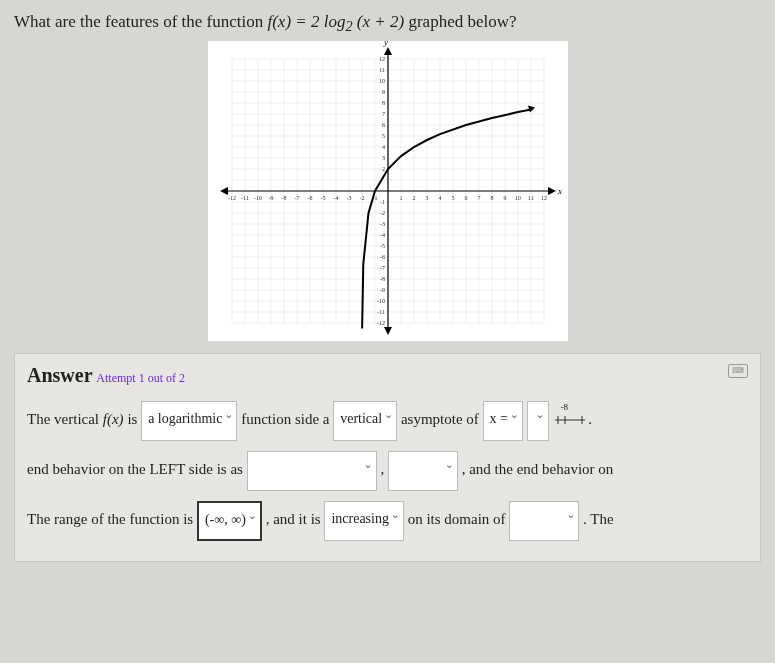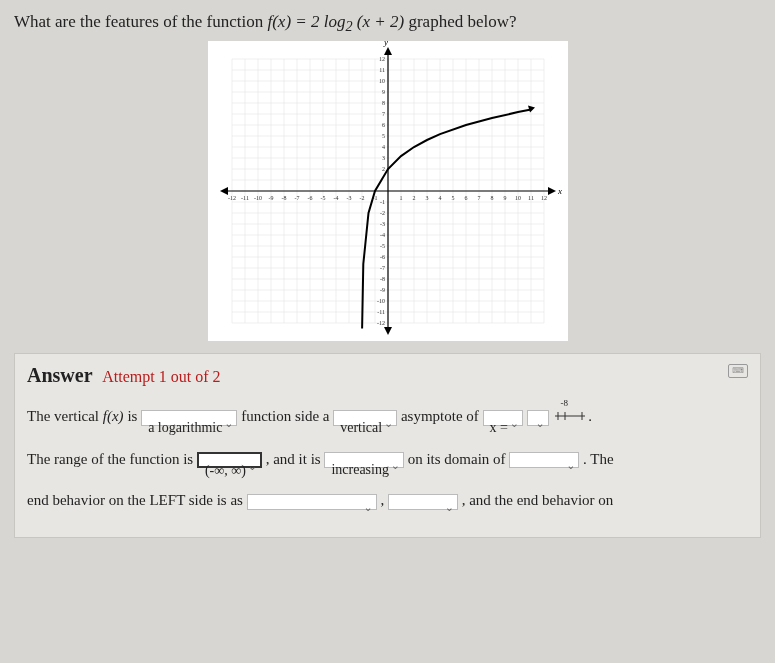--- a/index.html
+++ b/index.html
@@ -3,23 +3,23 @@
 <meta charset="utf-8">
 <style>
 *{box-sizing:border-box;margin:0;padding:0}
 body{font-family:Georgia,serif;background:#d8d6d2;width:775px;height:663px;padding:12px 14px;color:#222;overflow:hidden}
 .question{font-size:17px;}
 .chart-wrap{display:flex;justify-content:center;margin:6px 0 12px}
 svg.chart{background:#fff}
 .answer-section{background:#e8e6e2;border:1px solid #c8c6c0;padding:10px 12px;font-size:15px}
 .ans-header{margin-bottom:14px}
 .ans-header b{font-weight:bold;font-size:20px}
-.ans-header .attempt{font-size:16px;color:#b91c1c;margin-left:6px}
+.ans-header .attempt{font-size:12px;color:#6d28d9;margin-left:0}
 .line{margin-bottom:10px;line-height:2.1}
-.sel{display:inline-block;border:1px solid #bbb;background:#fff;padding:2px 14px 2px 6px;font-family:inherit;font-size:14px;position:relative;min-width:38px;height:16px;vertical-align:middle}
+.sel{display:inline-block;border:1px solid #bbb;background:#fff;padding:2px 14px 2px 6px;font-family:inherit;font-size:14px;position:relative;min-width:38px;height:40px;vertical-align:middle}
 .sel::after{content:"⌄";position:absolute;right:3px;top:1px;font-size:11px;color:#666}
 .sel.boxed{border:2px solid #333}
 .nl{display:inline-block;position:relative;vertical-align:middle;margin-left:2px}
 .nl .tick{position:absolute;top:-8px;font-size:9px}
 .kbd-icon{float:right;width:20px;height:14px;border:1px solid #999;border-radius:2px;font-size:8px;text-align:center;line-height:12px;color:#888}
 </style>
 </head>
 <body>
 
 <div class="question">
@@ -159,30 +159,30 @@
           <line x1="3" y1="10" x2="3" y2="18" stroke="#333"></line>
           <line x1="10" y1="10" x2="10" y2="18" stroke="#333"></line>
           <line x1="27" y1="10" x2="27" y2="18" stroke="#333"></line>
         </svg>
       <span class="tick" style="left:6px">-8</span>
     </span>
     <span>.</span>
   </div>
 
   <div class="line">
+    <span>end behavior on the LEFT side is as </span>
+    <span class="sel" style="min-width:130px"></span>
+    <span>,</span>
+    <span class="sel" style="min-width:70px"></span>
+    <span>, and the end behavior on</span>
+  </div>
+
+  <div class="line">
     <span>The range of the function is </span>
     <span class="sel boxed">(-∞, ∞)</span>
     <span>, and it is </span>
     <span class="sel">increasing</span>
     <span> on its domain of </span>
     <span class="sel" style="min-width:70px"></span>
     <span>. The</span>
   </div>
 
-  <div class="line">
-    <span>end behavior on the LEFT side is as </span>
-    <span class="sel" style="min-width:130px"></span>
-    <span>,</span>
-    <span class="sel" style="min-width:70px"></span>
-    <span>, and the end behavior on</span>
-  </div>
-
 </div>
 
 </body></html>

